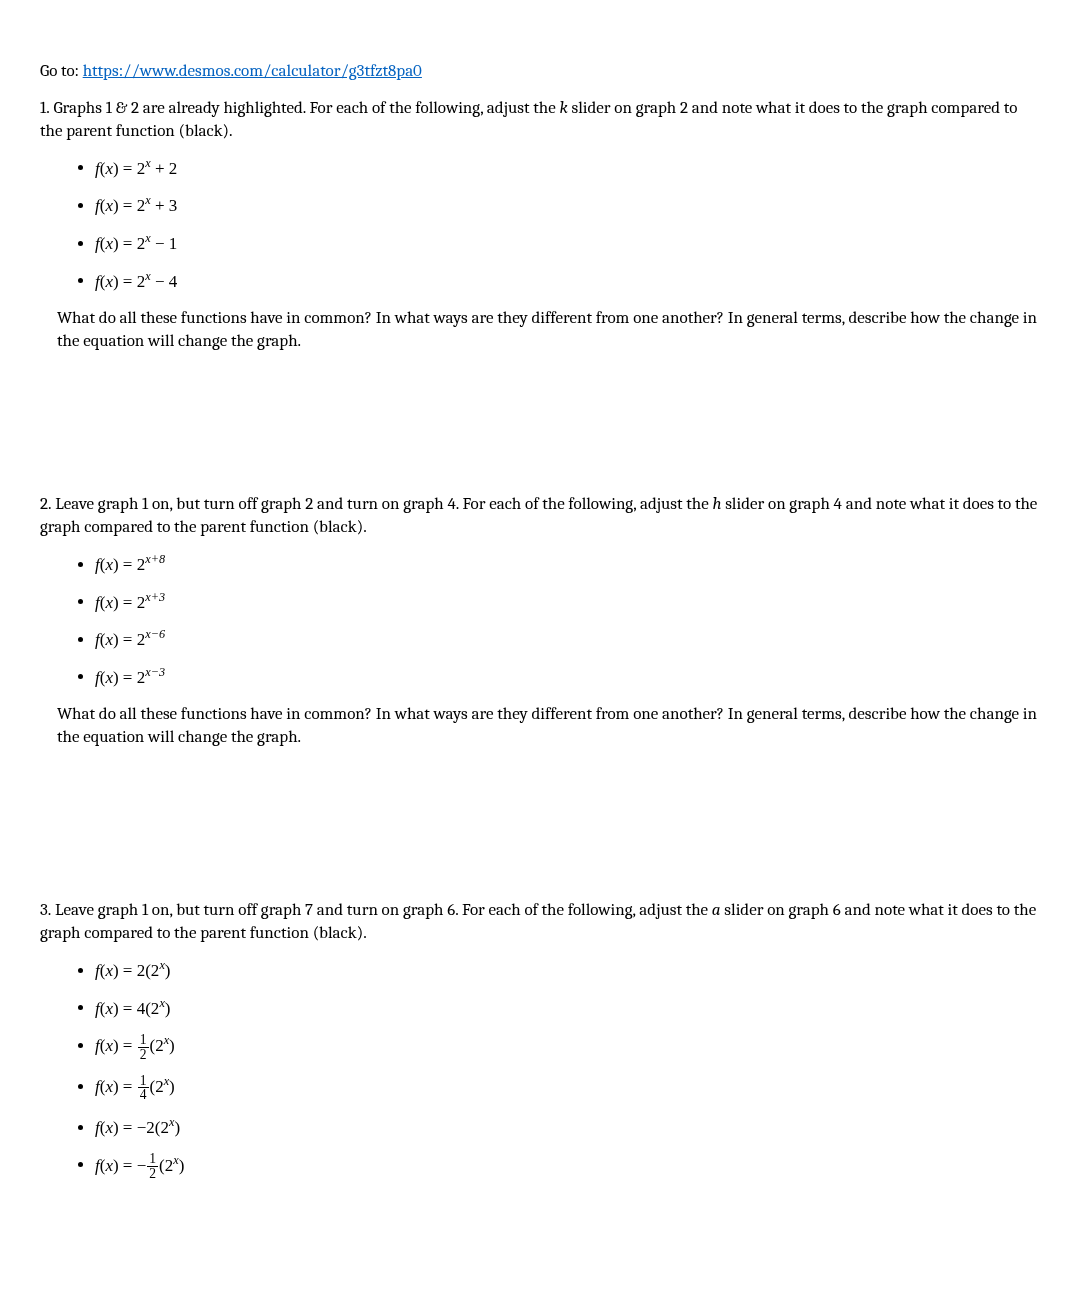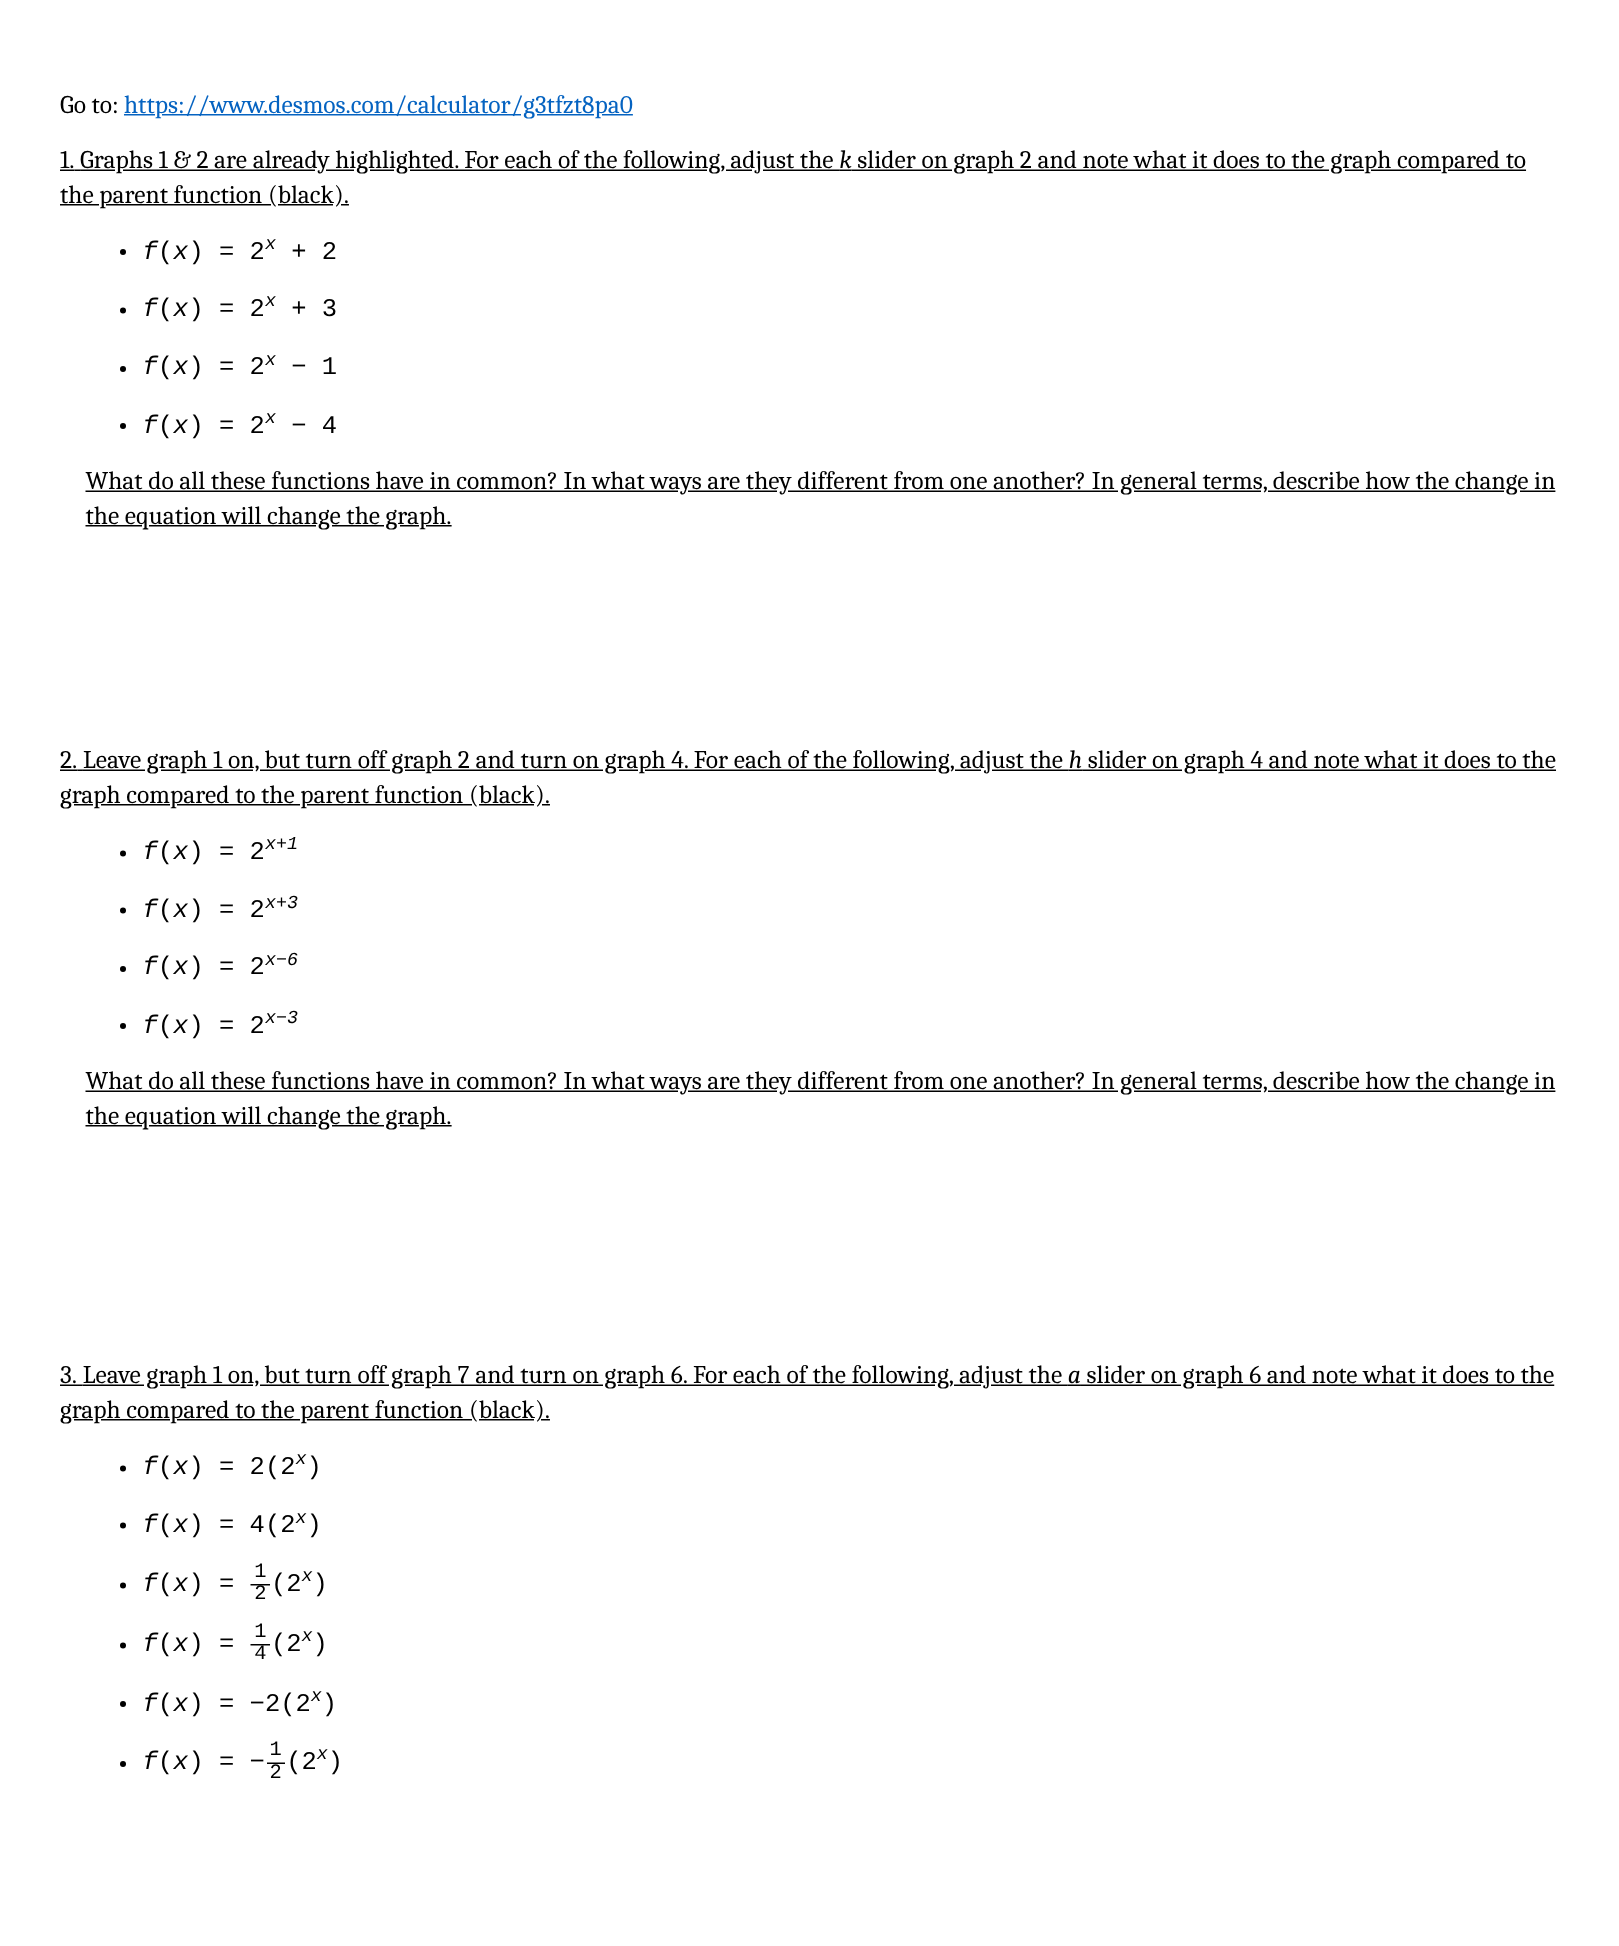--- a/index.html
+++ b/index.html
@@ -16,30 +16,29 @@
   .goto {
     margin-bottom: 14px;
   }
   .goto a {
     color: #0563c1;
     text-decoration: underline;
     margin-top: 32px;
   }
   .para {
     margin: 0 0 6px 0;
-    text-decoration: underline;
   }
   ul.funcs {
     margin: 6px 0 14px 0;
     padding-left: 55px;
     list-style: disc;
   }
   ul.funcs li {
     margin: 12px 0;
-    font-family: Liberation Mono, monospace;
+    font-family: Liberation Serif, serif;
   }
   .fn-name {
     font-style: italic;
   }
   .sup {
     font-size: 0.72em;
     vertical-align: super;
     font-style: italic;
   }
   .section-gap {
@@ -90,21 +89,21 @@
     <li><span class="fn-name">f</span>(<span class="fn-name">x</span>) = 2<span class="sup">x</span> − 4</li>
   </ul>
 <p class="para q">What do all these functions have in common?  In what ways are they different from one another?  In general terms, describe how the change in the equation will change the graph.</p>
 
 <div class="section-gap"></div>
 
 <p class="para">
   <span>2.</span>&nbsp;<span>Leave graph 1 on, but turn off graph 2 and turn on graph 4.  For each of the following, adjust the </span><span class="italic-var">h</span><span> slider on graph 4 and note what it does to the graph compared to the parent function (black).</span>
 </p>
 <ul class="funcs" id="q2list">
-    <li><span class="fn-name">f</span>(<span class="fn-name">x</span>) = 2<span class="sup">x+1</span></li>
+    <li><span class="fn-name">f</span>(<span class="fn-name">x</span>) = 2<span class="sup">x+8</span></li>
     <li><span class="fn-name">f</span>(<span class="fn-name">x</span>) =  2<span class="sup">x+3</span></li>
     <li><span class="fn-name">f</span>(<span class="fn-name">x</span>) = 2<span class="sup">x−6</span></li>
     <li><span class="fn-name">f</span>(<span class="fn-name">x</span>) = 2<span class="sup">x−3</span></li>
   </ul>
 <p class="para q">What do all these functions have in common?  In what ways are they different from one another?  In general terms, describe how the change in the equation will change the graph.</p>
 
 <div class="section-gap-sm"></div>
 
 <p class="para">
   <span>3.</span>&nbsp;<span>Leave graph 1 on, but turn off graph 7 and turn on graph 6.  For each of the following, adjust the </span><span class="italic-var">a</span><span> slider on graph 6 and note what it does to the graph compared to the parent function (black).</span>

